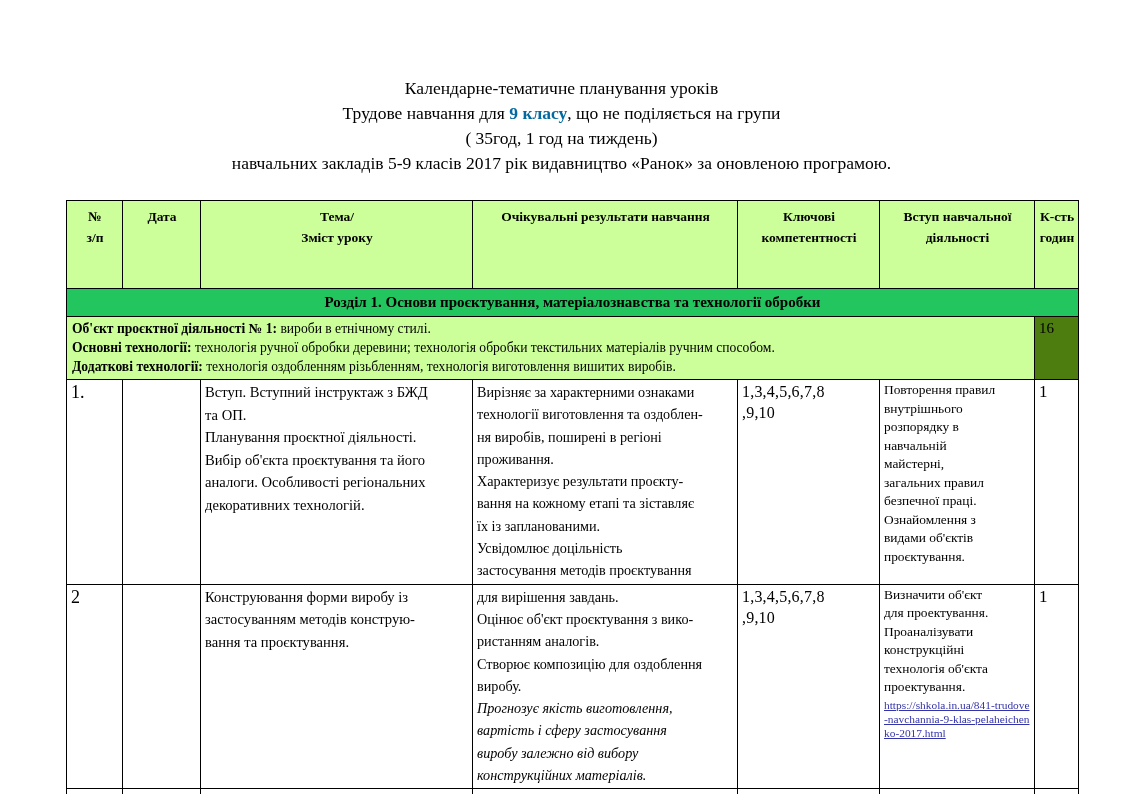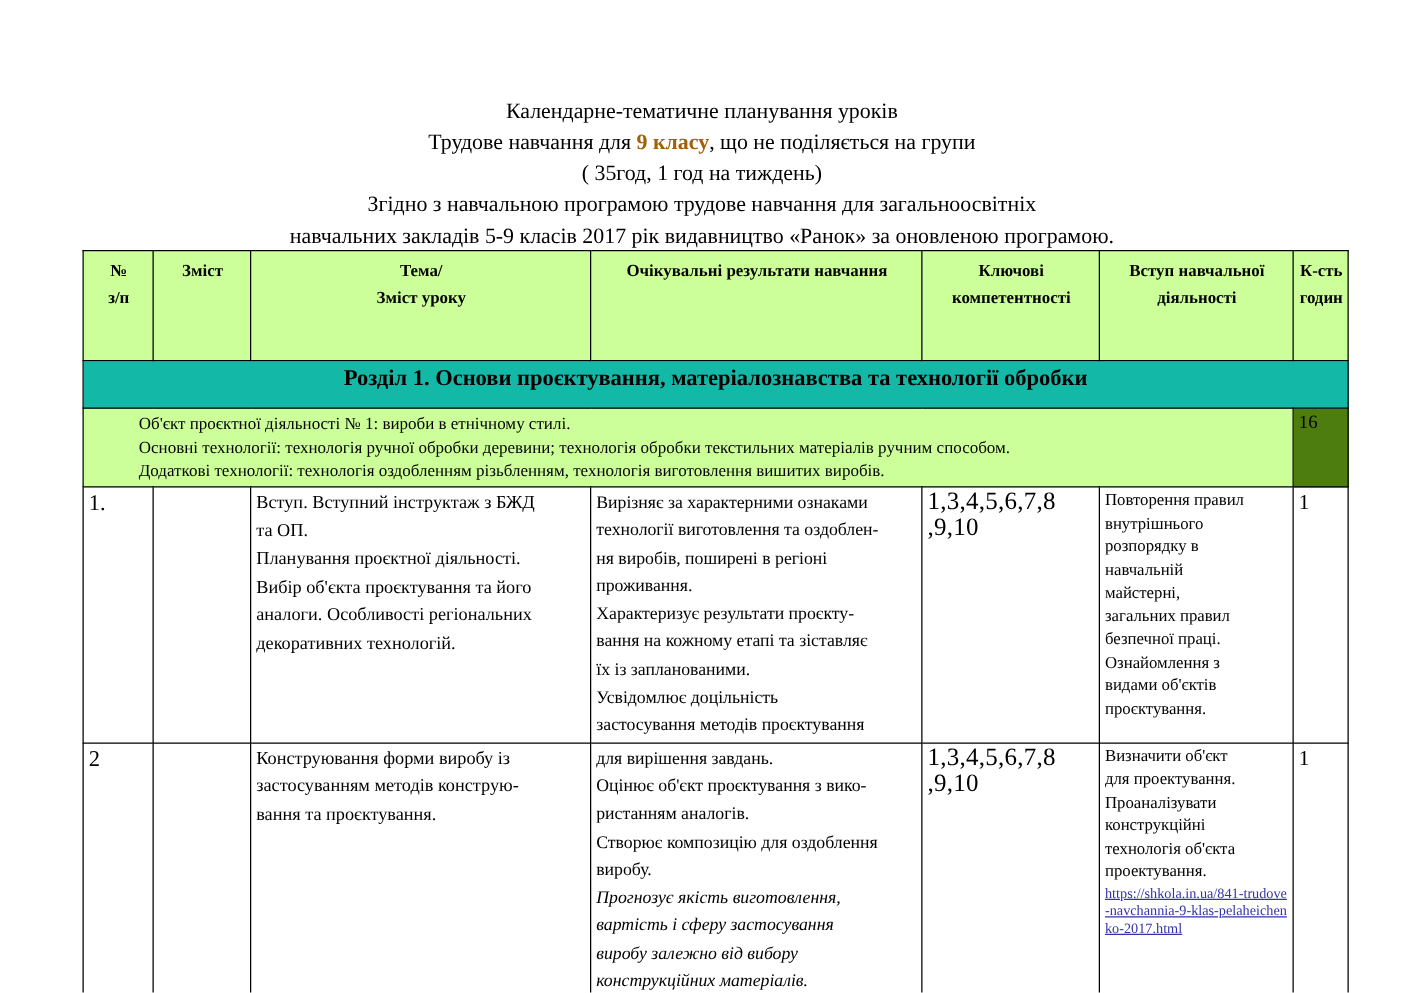--- a/index.html
+++ b/index.html
@@ -21,21 +21,21 @@
     padding-top: 28px;
     text-align: center;
     font-size: 17.5px;
     line-height: 25px;
     margin-top: 48px;
   }
   .title-line {
     white-space: nowrap;
   }
   .accent-red {
-    color: #a16207;
+    color: #0369a1;
     font-weight: bold;
   }
 
   
   .table-wrap {
     position: absolute;
     left: 66px;
     top: 200px;
     width: 1012px;
   }
@@ -72,63 +72,63 @@
     padding-top: 5px;
   }
   td.theme-head {
     text-align: center;
   }
   td.theme-head .th-l1,
   td.theme-head .th-l2 { display: block; }
 
   
   tr.section-row td {
-    background: #14b8a6;
+    background: #22c55e;
     text-align: center;
     font-weight: bold;
-    font-size: 18px;
+    font-size: 15px;
     line-height: 22px;
-    padding: 2px 0 13px 0;
+    padding: 2px 0 3px 0;
   }
 
   
   tr.object-row td.obj-cell {
     background: #CCFF99;
     font-size: 13.6px;
     line-height: 19px;
     padding: 2px 4px 3px 5px;
   }
   tr.object-row td.obj-hours {
     background: #4d7c0f;
     font-size: 15px;
     line-height: 19px;
     padding-top: 2px;
   }
   .obj-line { display: block; white-space: nowrap; }
-  .obj-line b { font-weight: normal; margin-left: 39px; }
+  .obj-line b { font-weight: bold; }
 
   
   td.cell-num {
     font-size: 18px;
     line-height: 22px;
     padding-top: 1px;
   }
   td.cell-theme {
     font-size: 14.6px;
     line-height: 22.5px;
   }
   td.cell-res {
     font-size: 14.2px;
     line-height: 22.3px;
   }
   td.cell-res .it {
     font-style: italic;
   }
   td.cell-comp {
-    font-size: 20px;
+    font-size: 16px;
     line-height: 21px;
     padding-top: 1px;
     letter-spacing: 0.2px;
   }
   td.cell-act {
     font-size: 13.4px;
     line-height: 18.5px;
     padding-top: 2px;
   }
   td.cell-hrs {
@@ -148,21 +148,20 @@
   .nowrap { white-space: nowrap; }
   .line { display: block; }
 </style>
 </head>
 <body>
 
 <div class="title-block">
   <div class="title-line">Календарне-тематичне планування уроків</div>
   <div class="title-line"><span>Трудове навчання для </span><span class="accent-red">9 класу</span><span>, що не поділяється на групи</span></div>
   <div class="title-line">( 35год, 1 год на тиждень)</div>
-  <div class="title-line">Згідно з навчальною програмою трудове навчання для загальноосвітніх</div>
   <div class="title-line">навчальних закладів 5-9 класів 2017 рік видавництво «Ранок» за оновленою програмою.</div>
 </div>
 
 <div class="table-wrap">
 <table class="ktp">
   <colgroup>
     <col class="c-num">
         <col class="c-date">
         <col class="c-theme">
         <col class="c-res">
@@ -171,21 +170,21 @@
         <col class="c-hrs">
   </colgroup>
   <tbody>
 
     <tr class="head-row">
       <td>
         <span class="line">№</span>
         <span class="line">з/п</span>
       </td>
       <td>
-        <span class="line">Зміст</span>
+        <span class="line">Дата</span>
       </td>
       <td class="theme-head">
         <span class="th-l1">Тема/</span>
         <span class="th-l2">Зміст уроку</span>
       </td>
       <td>
         <span class="line">Очікувальні результати навчання</span>
       </td>
       <td>
         <span class="line">Ключові</span>

